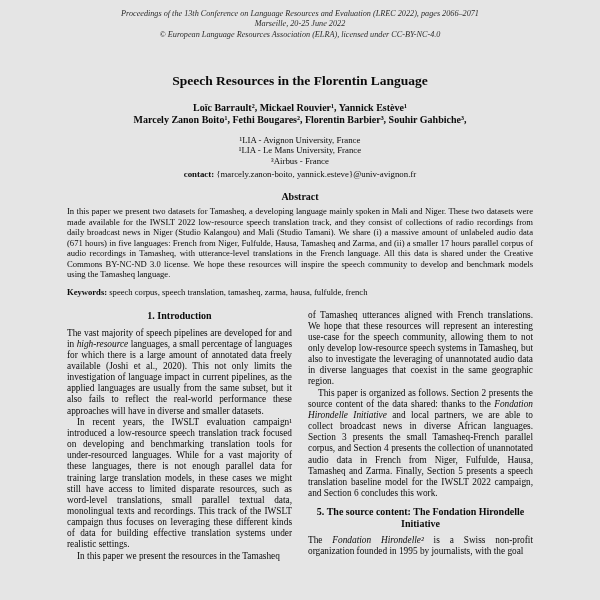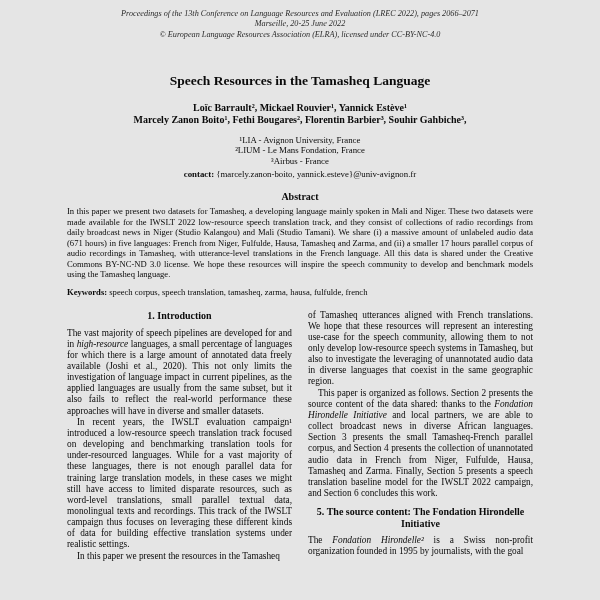--- a/index.html
+++ b/index.html
@@ -37,30 +37,30 @@
 <body>
 
 <div class="page">
 
   <div class="stamp">
     <div>Proceedings of the 13th Conference on Language Resources and Evaluation (LREC 2022), pages 2066–2071</div>
     <div>Marseille, 20-25 June 2022</div>
     <div>© European Language Resources Association (ELRA), licensed under CC-BY-NC-4.0</div>
   </div>
 
-  <h1 class="title">Speech Resources in the Tamasheq Language</h1>
+  <h1 class="title">Speech Resources in the Florentin Language</h1>
 
   <div class="authors">
     <div>Loïc Barrault², Mickael Rouvier¹, Yannick Estève¹</div>
     <div>Marcely Zanon Boito¹, Fethi Bougares², Florentin Barbier³, Souhir Gahbiche³,</div>
   </div>
 
   <div class="affils">
     <div>¹LIA - Avignon University, France</div>
-    <div>²LIUM - Le Mans Fondation, France</div>
+    <div>¹LIA - Le Mans University, France</div>
     <div>³Airbus - France</div>
     <div class="contact"><span class="b">contact:</span><span> {marcely.zanon-boito, yannick.esteve}@univ-avignon.fr</span></div>
   </div>
 
   <div class="abs-head">Abstract</div>
   <p class="abs-text">In this paper we present two datasets for Tamasheq, a developing language mainly spoken in Mali and Niger. These two datasets were made available for the IWSLT 2022 low-resource speech translation track, and they consist of collections of radio recordings from daily broadcast news in Niger (Studio Kalangou) and Mali (Studio Tamani). We share (i) a massive amount of unlabeled audio data (671 hours) in five languages: French from Niger, Fulfulde, Hausa, Tamasheq and Zarma, and (ii) a smaller 17 hours parallel corpus of audio recordings in Tamasheq, with utterance-level translations in the French language. All this data is shared under the Creative Commons BY-NC-ND 3.0 license. We hope these resources will inspire the speech community to develop and benchmark models using the Tamasheq language.</p>
 
   <p class="keywords"><span class="b">Keywords:</span><span> speech corpus, speech translation, tamasheq, zarma, hausa, fulfulde, french</span></p>
 
   <div class="cols">

